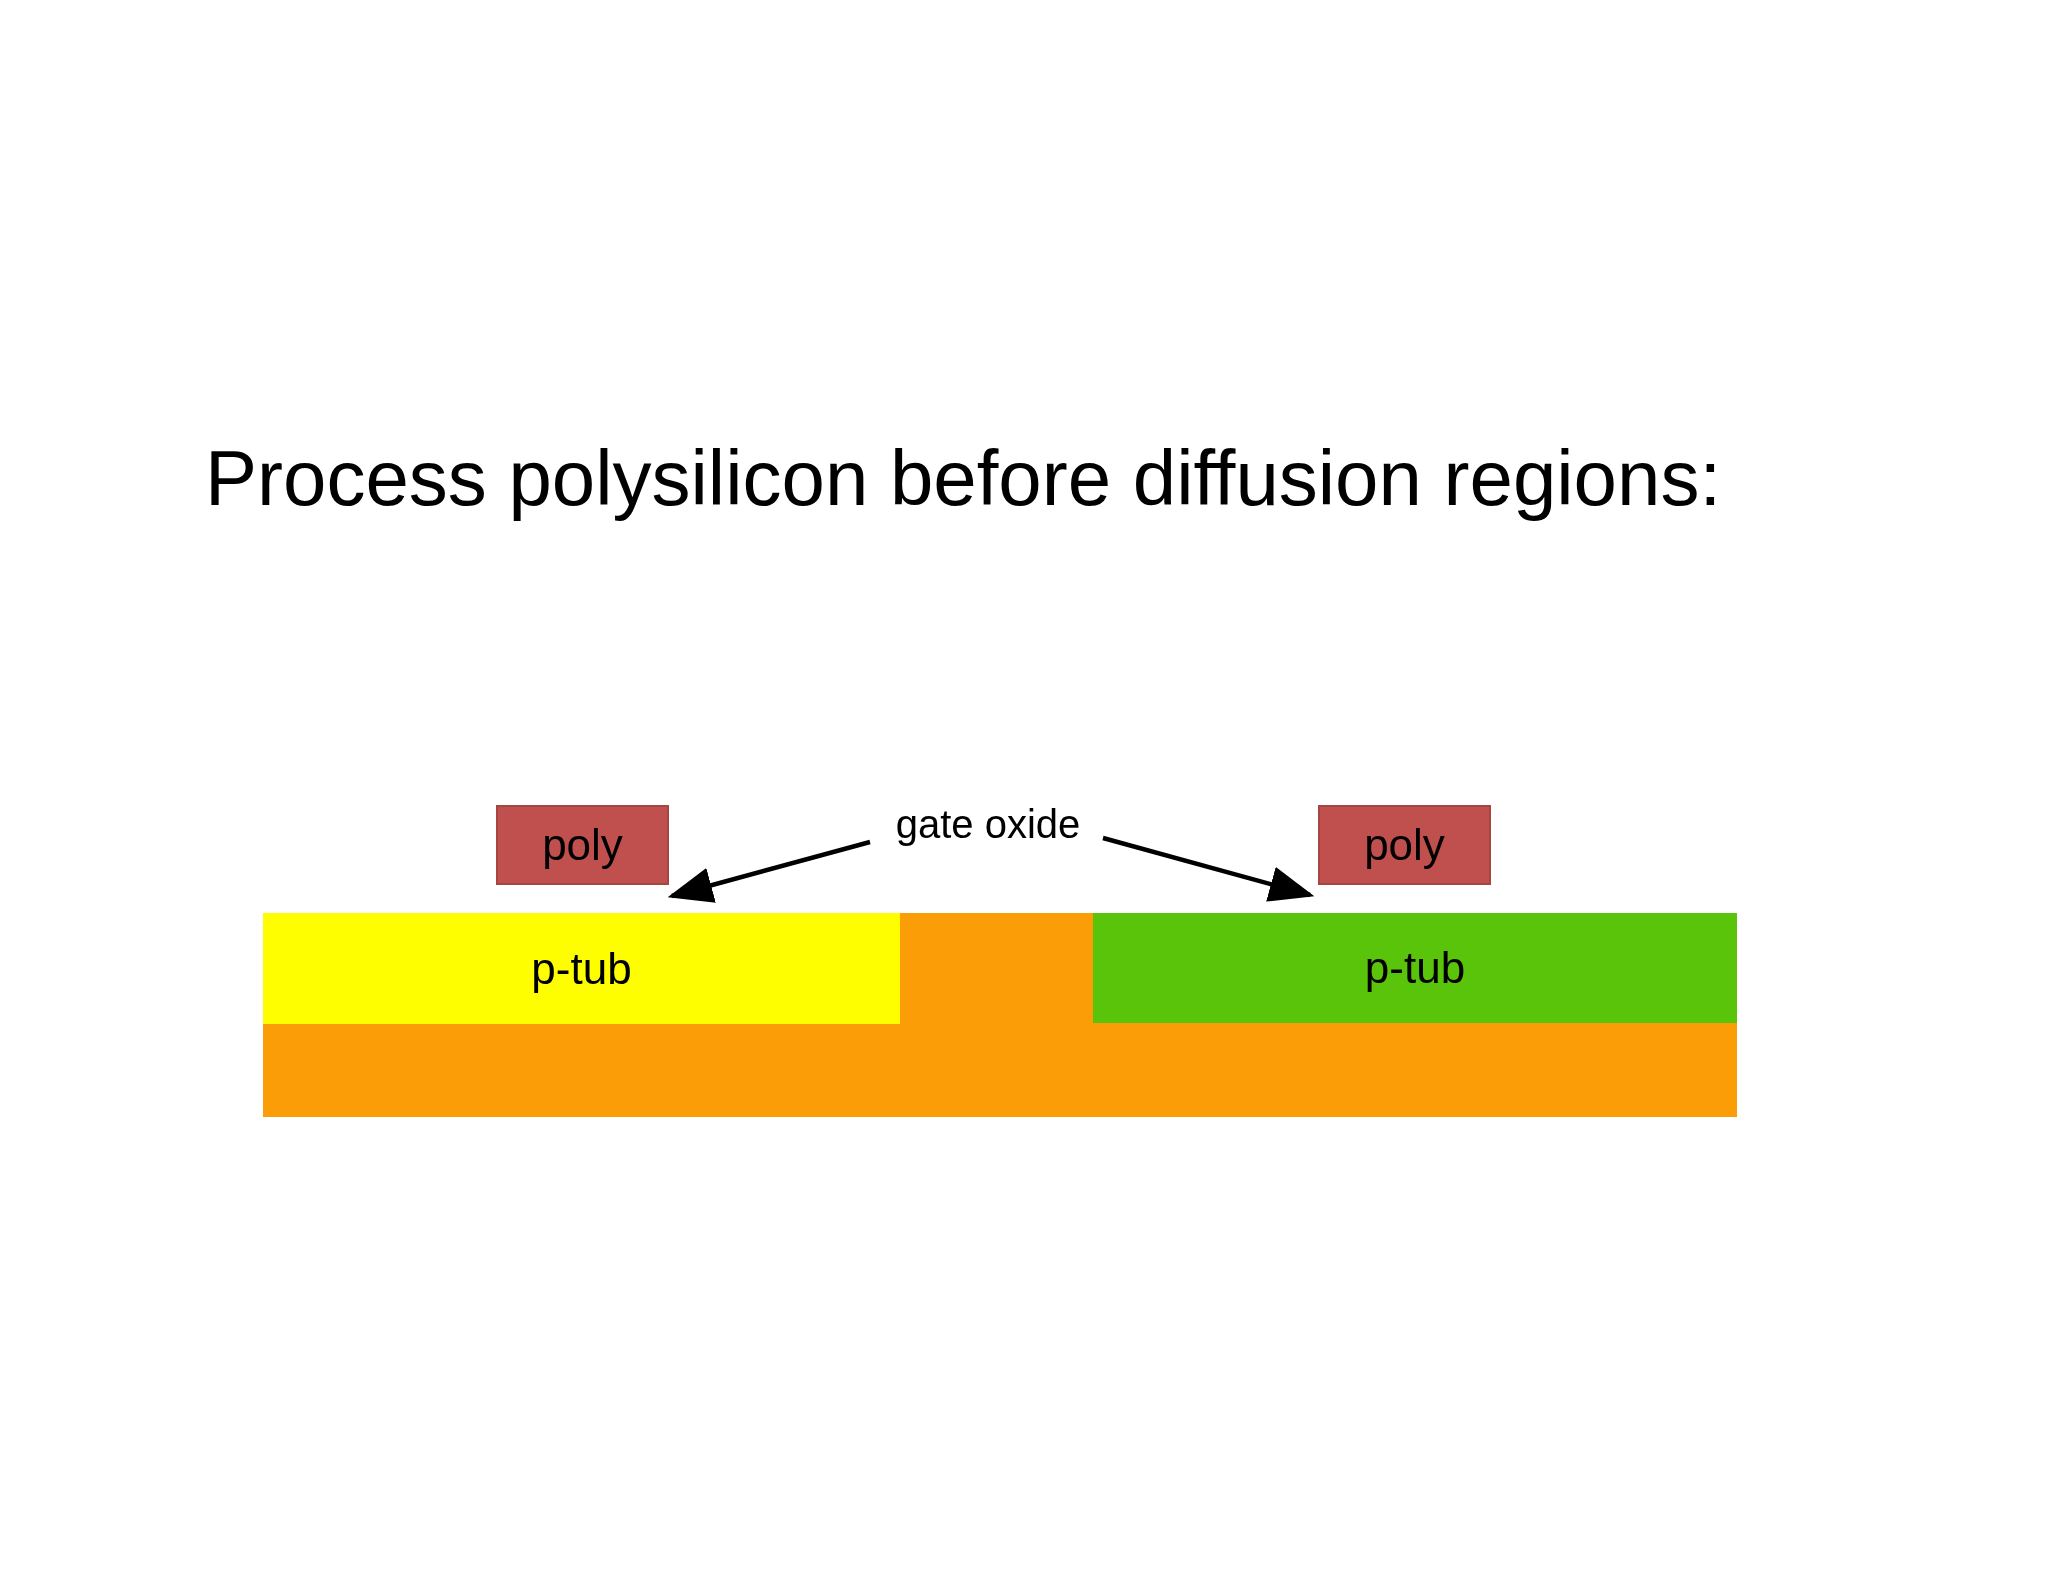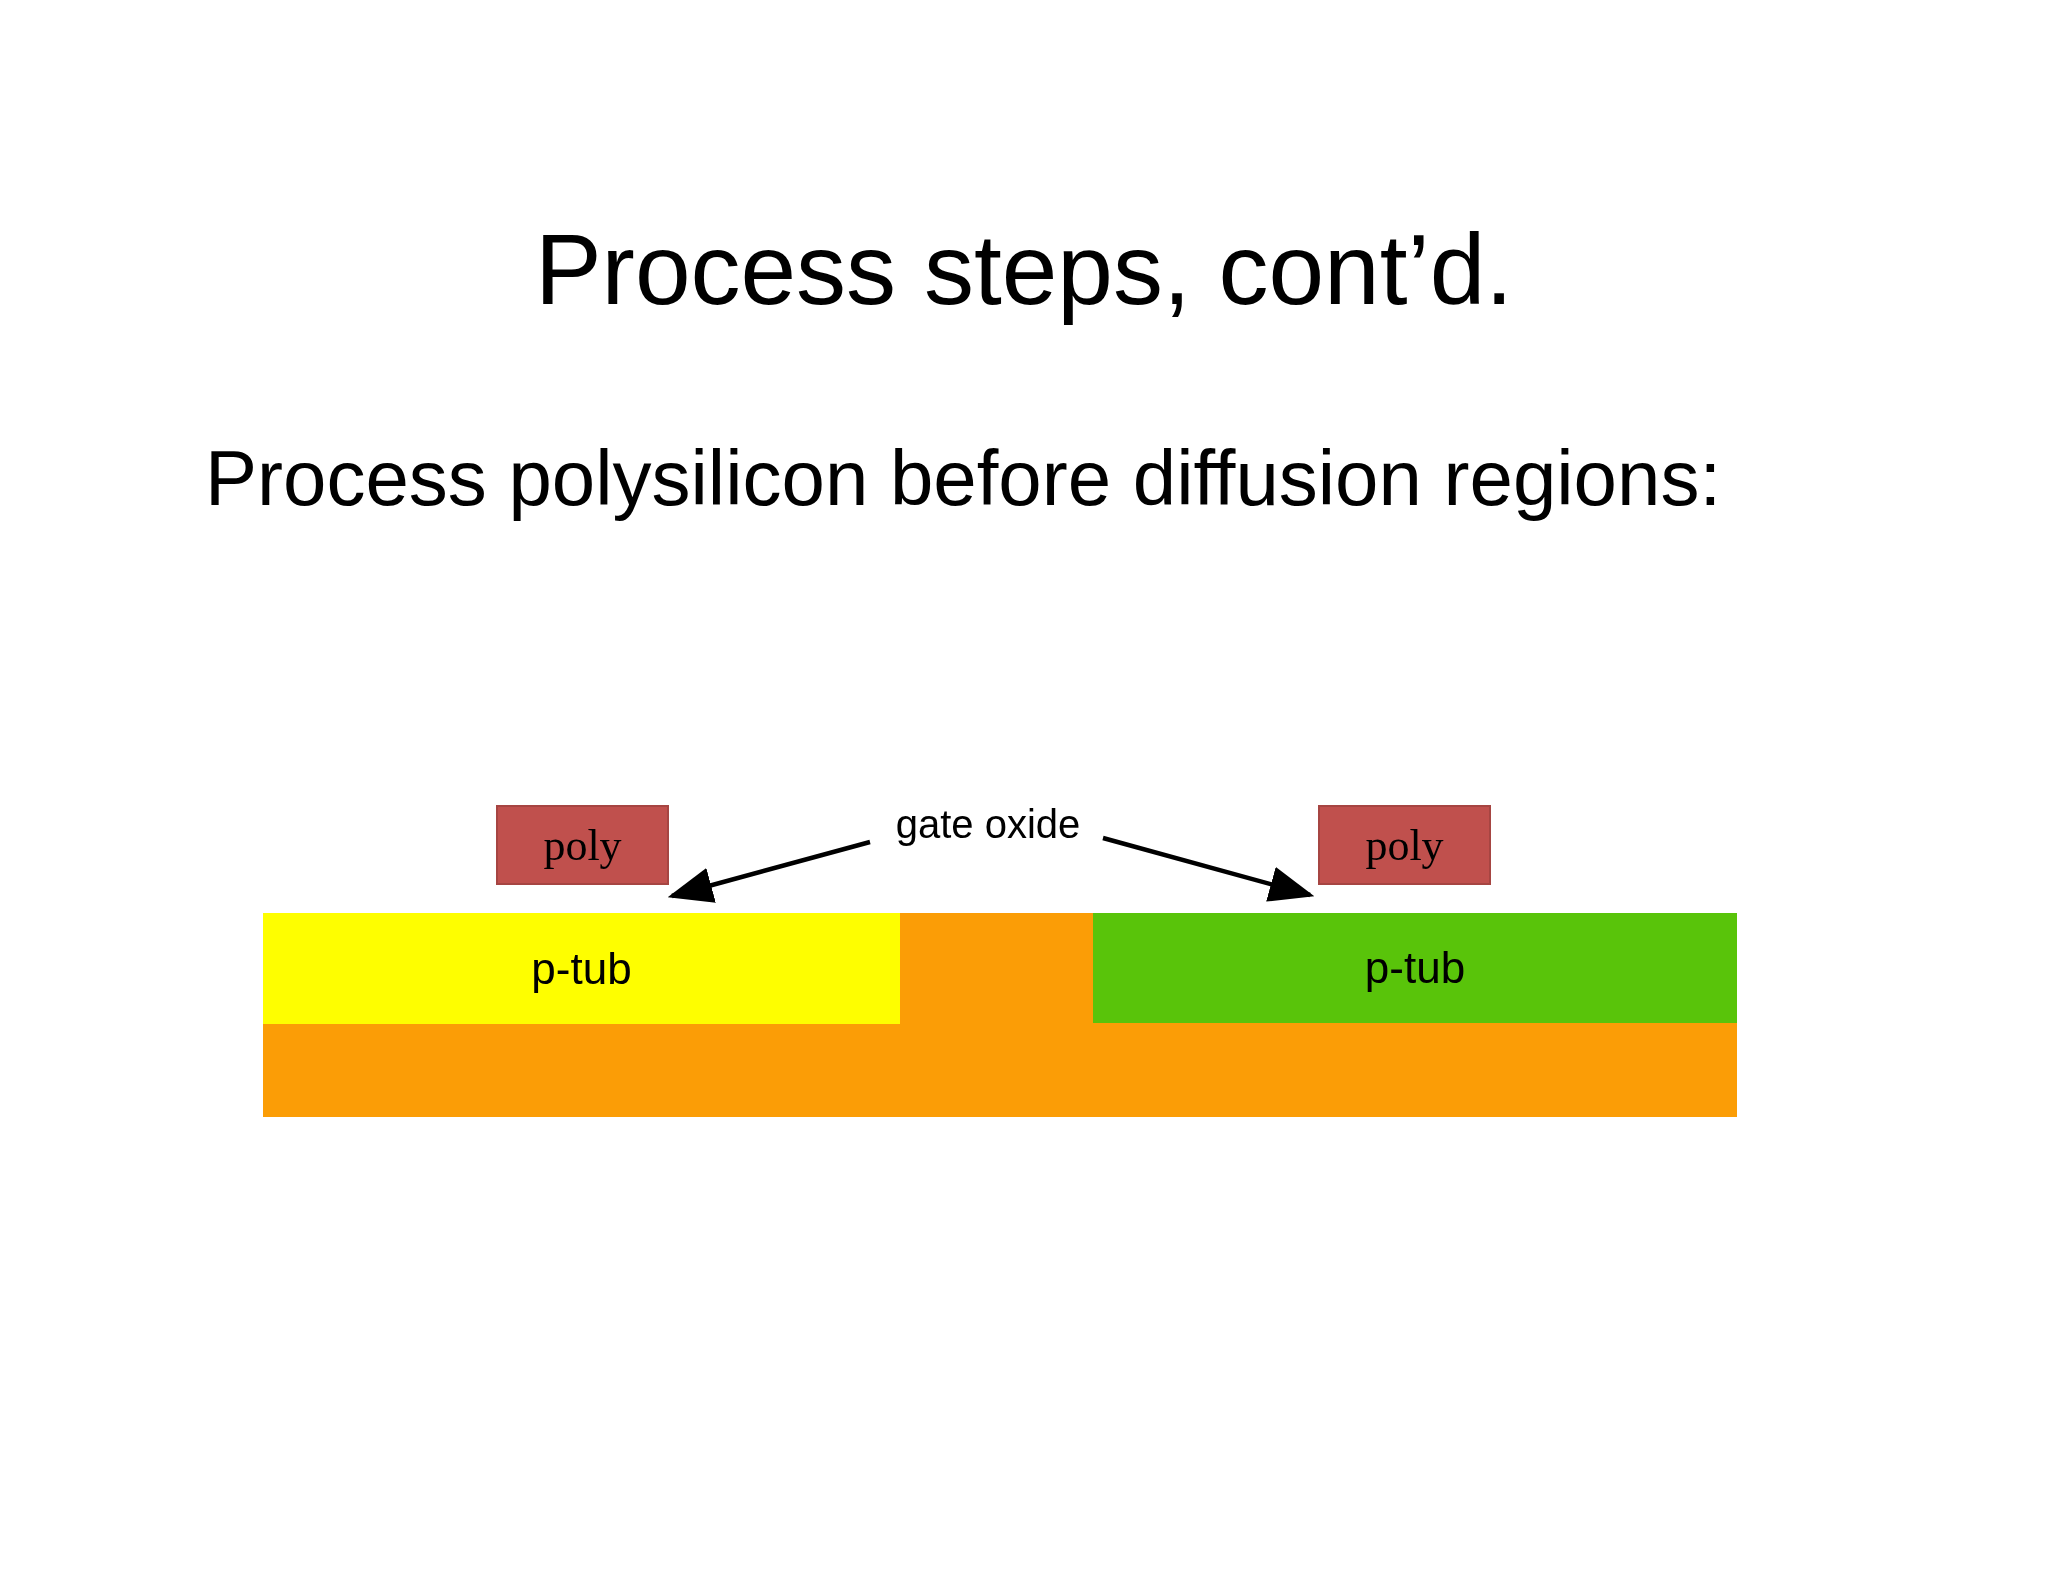--- a/index.html
+++ b/index.html
@@ -48,21 +48,20 @@
   .poly-box {
     position: absolute;
     top: 805px;
     width: 173px;
     height: 80px;
     border: 2px solid #a64542;
     display: flex;
     align-items: center;
     justify-content: center;
     font-size: 44px;
-    font-family: Liberation Serif, serif;
   }
   .poly-box.left  { left: 496px; }
   .poly-box.right { left: 1318px; }
   .diagram {
     position: absolute;
     left: 263px;
     top: 913px;
     width: 1474px;
     height: 204px;
   }
@@ -84,21 +83,20 @@
     width: 2048px;
     height: 1582px;
     pointer-events: none;
   }
 </style>
 </head>
 <body>
 
 <div class="slide">
 
-  <div class="title">Process steps, cont’d.</div>
 
   <div class="subtitle">Process polysilicon before diffusion regions:</div>
 
   <div class="gate-oxide-label">gate oxide</div>
 
   <div class="poly-box left" style="background-color: rgb(192, 80, 77); border-color: rgb(166, 69, 66);">
     <span>poly</span>
   </div>
 
   <div class="poly-box right" style="background-color: rgb(192, 80, 77); border-color: rgb(166, 69, 66);">

